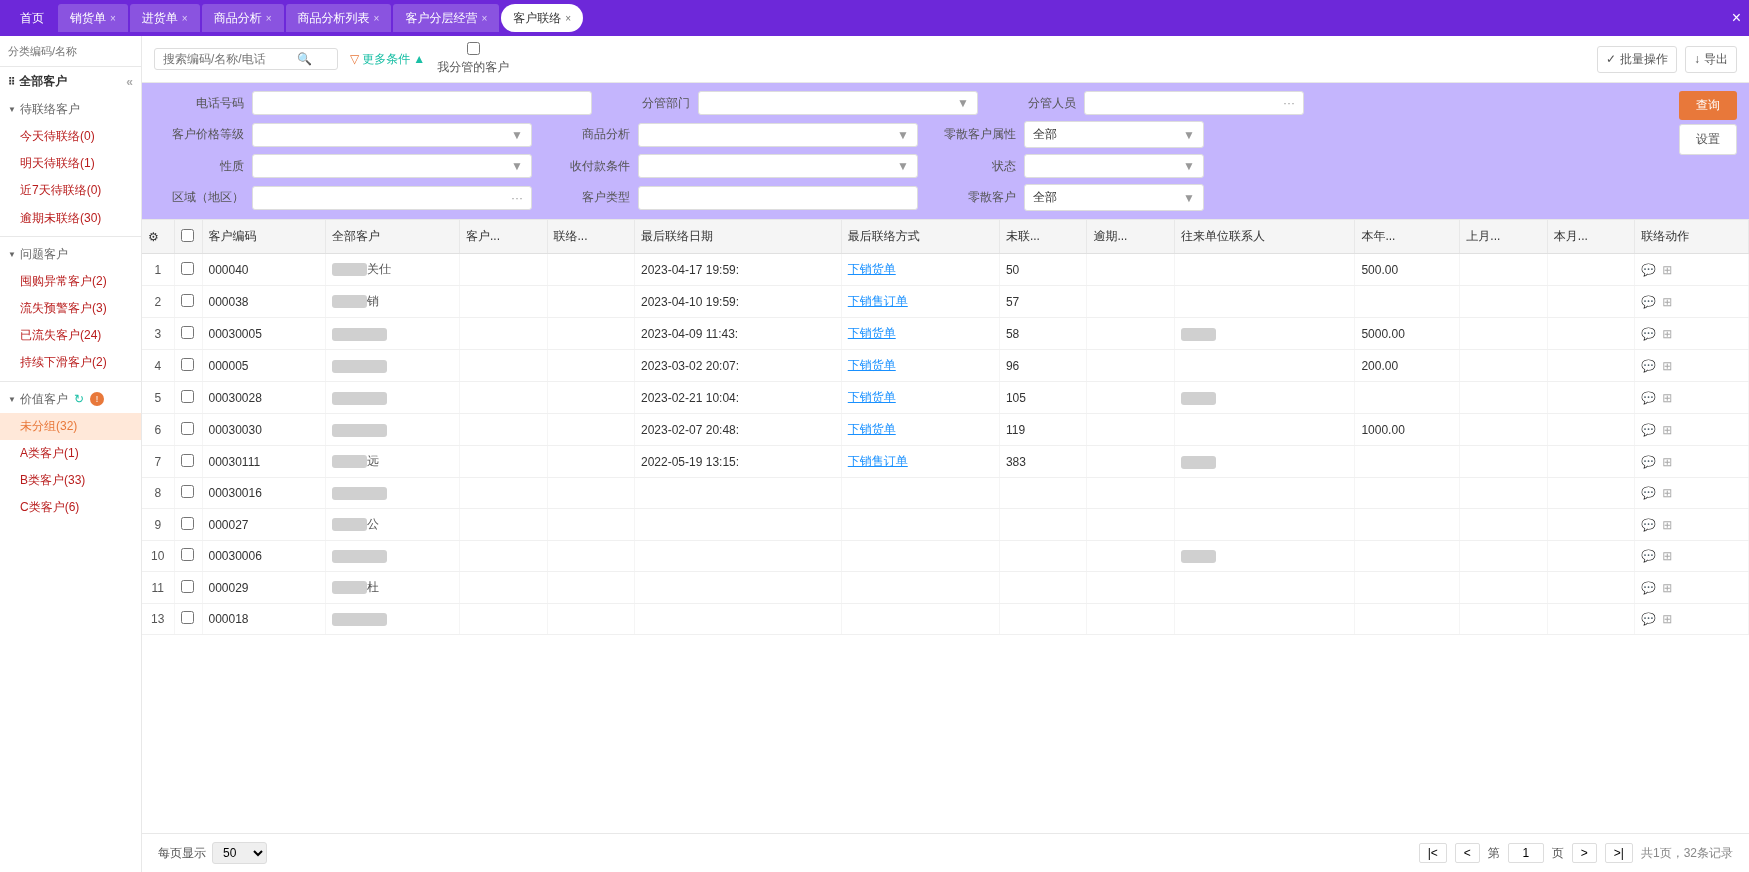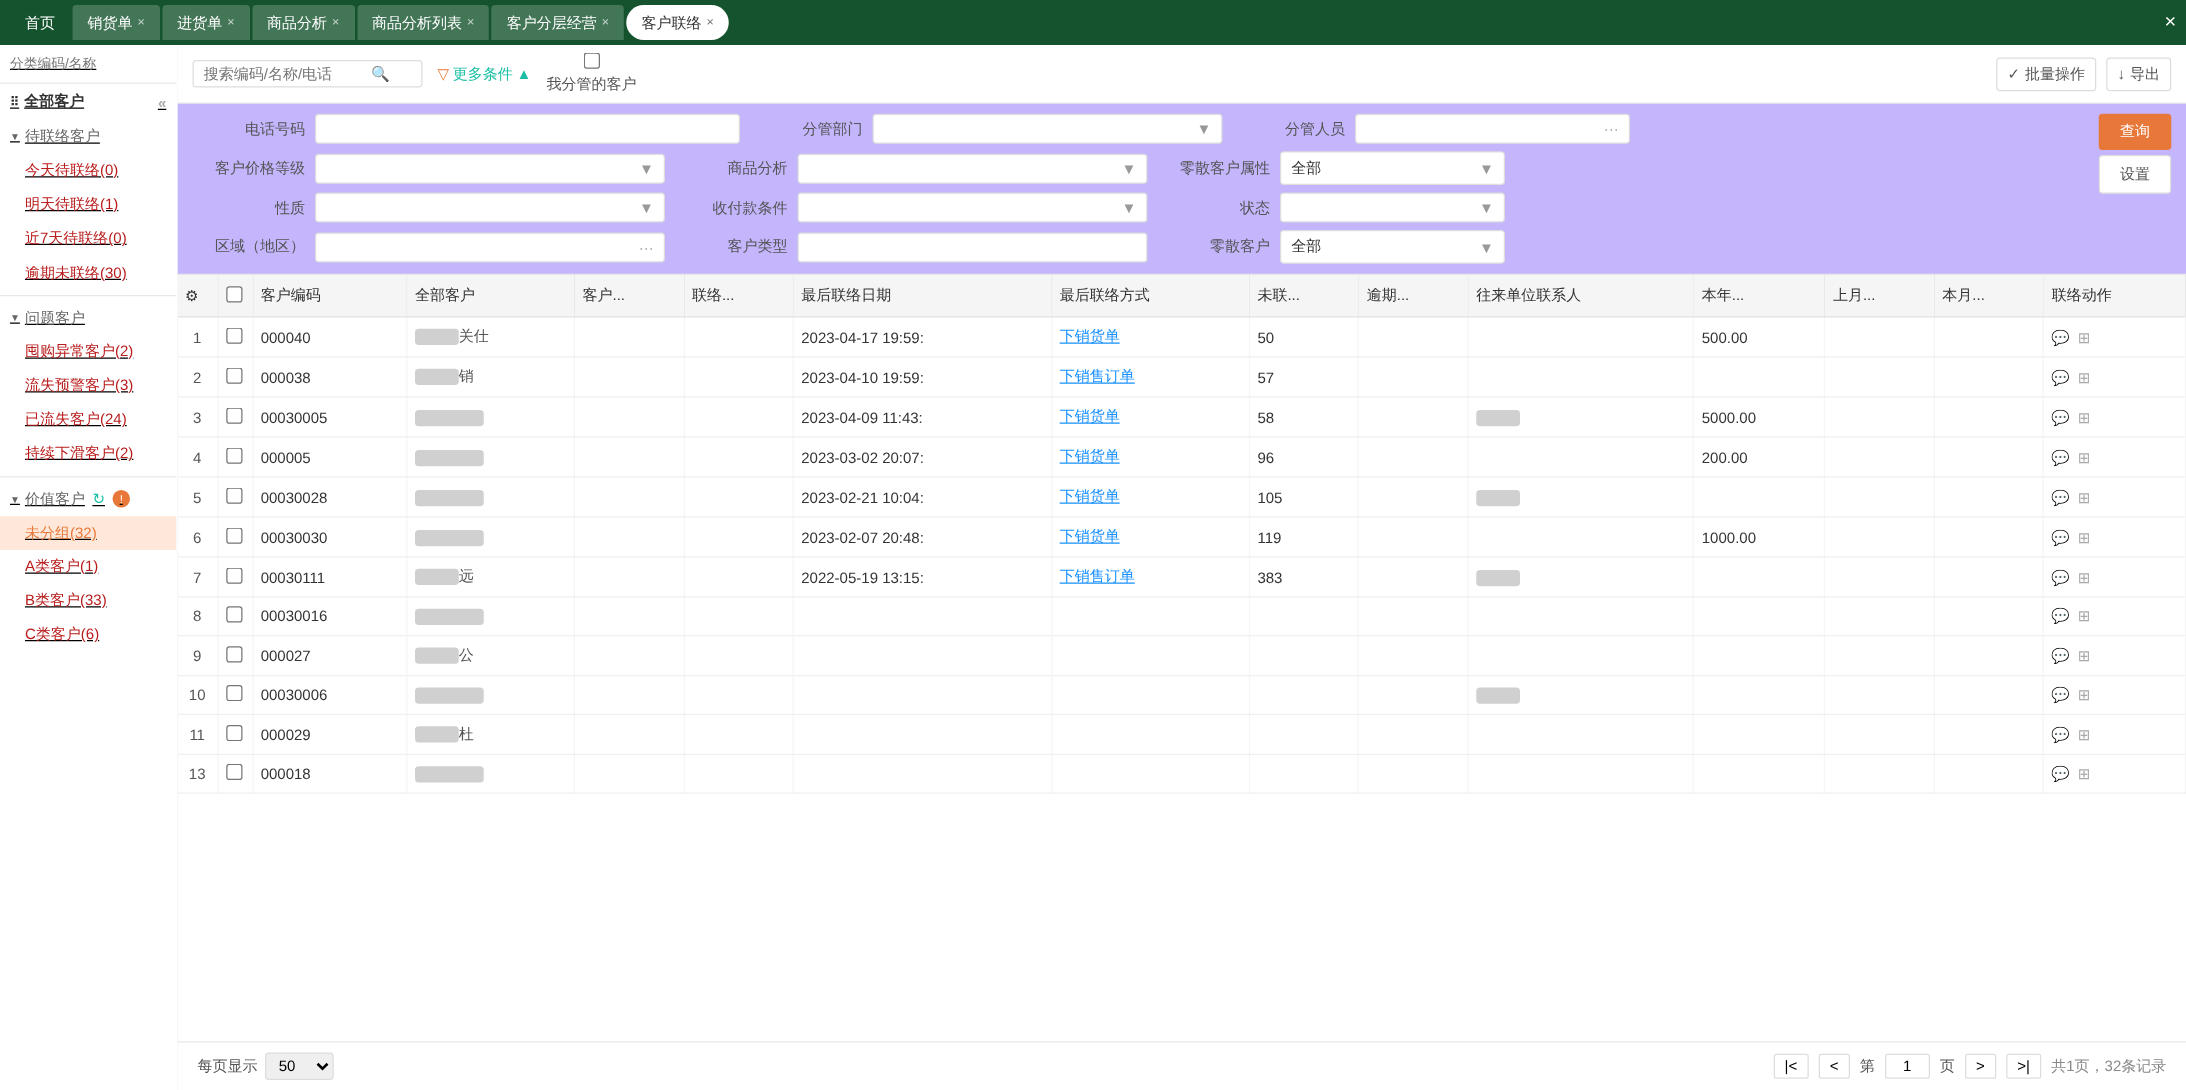--- a/index.html
+++ b/index.html
@@ -2,21 +2,21 @@
 <html><head>
   <meta charset="utf-8">
   <style>
     * { box-sizing: border-box; margin: 0; padding: 0; font-family: 'Microsoft YaHei', Arial, sans-serif; font-size: 12px; }
     body { background: #f5f5f5; overflow: hidden; }
     
     
     .top-nav {
       display: flex;
       align-items: center;
-      background: #14532d;
+      background: #6d28d9;
       height: 36px;
       padding: 0 8px;
       gap: 2px;
     }
     .nav-tab {
       display: flex;
       align-items: center;
       padding: 0 12px;
       height: 28px;
       background: rgba(255,255,255,0.2);
@@ -53,21 +53,20 @@
       height: calc(100vh - 36px);
     }
 
     
     .sidebar {
       width: 142px;
       background: white;
       border-right: 1px solid #e8e8e8;
       overflow-y: auto;
       flex-shrink: 0;
-      text-decoration: underline;
     }
     .sidebar-search {
       display: flex;
       align-items: center;
       padding: 8px;
       border-bottom: 1px solid #e8e8e8;
       gap: 4px;
     }
     .sidebar-search input {
       flex: 1;

